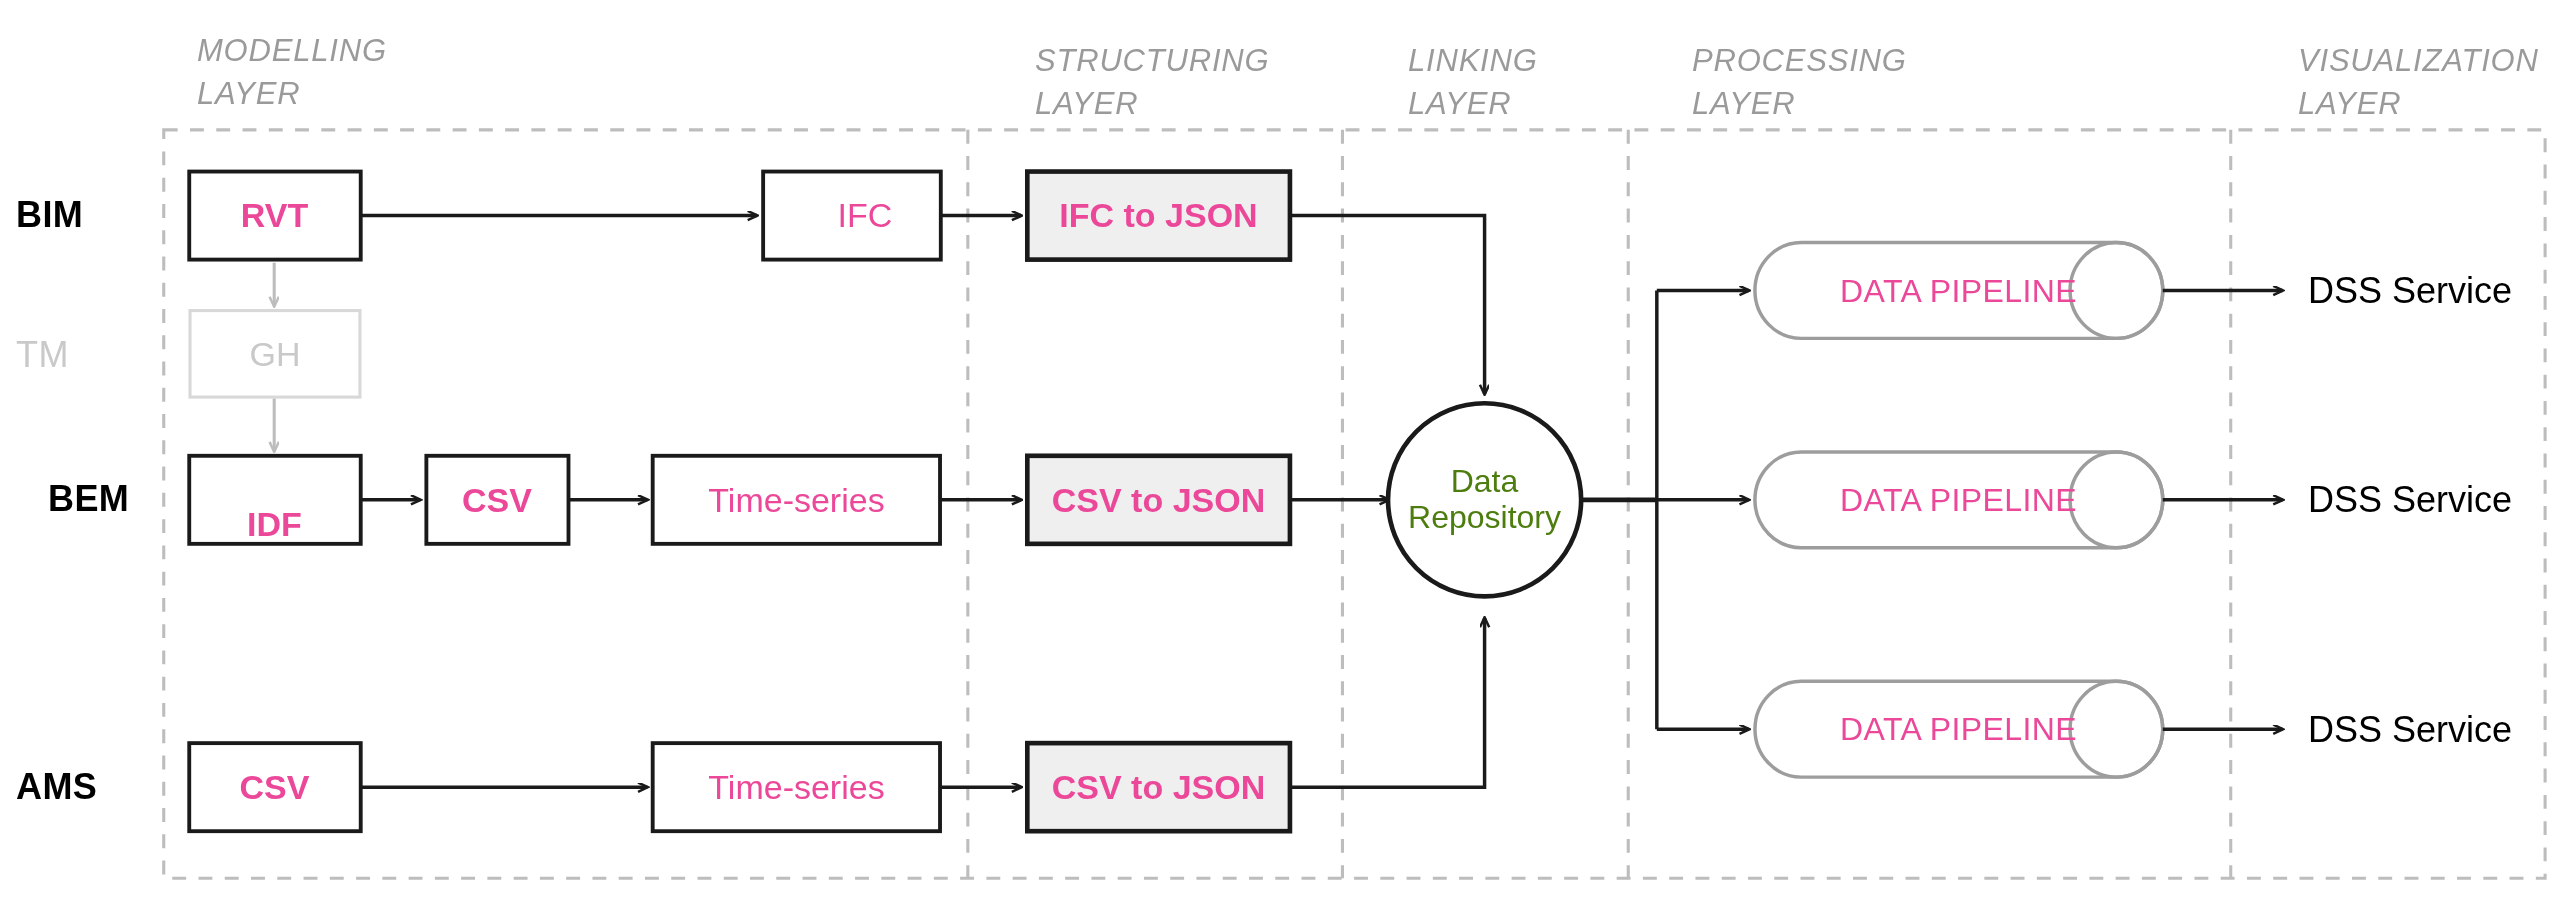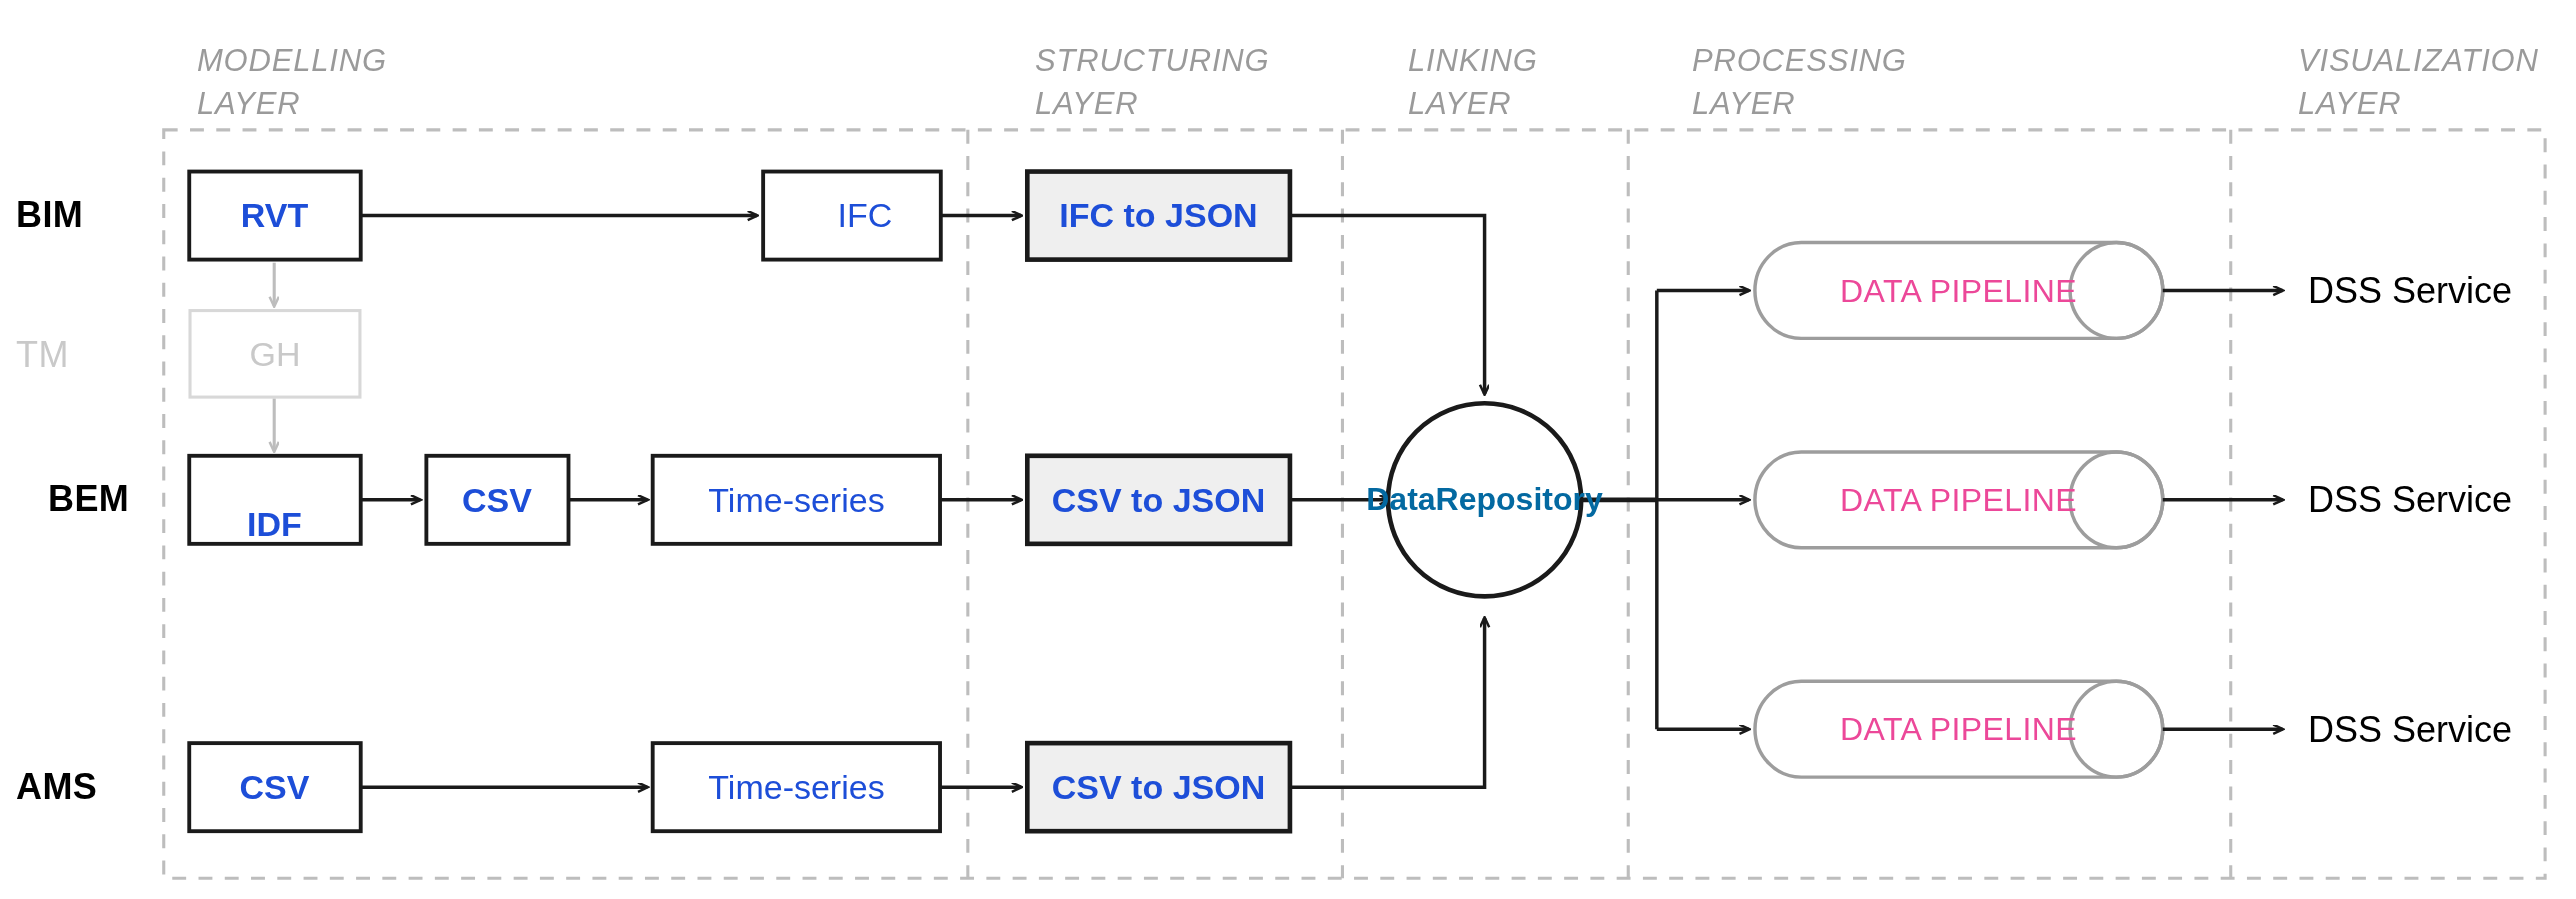--- a/index.html
+++ b/index.html
@@ -25,30 +25,30 @@
   .row-label.muted{color:#c9c9c9;font-weight:normal;}
 
   .layer-title{
     position:absolute;
     font-size:31px;font-style:italic;color:#9a9a9a;
     letter-spacing:0.8px;line-height:1.38;white-space:pre-line;
   }
 
   .node-text{
     position:absolute;display:flex;align-items:center;justify-content:center;
-    font-size:34px;color:#1d4ed8;white-space:nowrap;
+    font-size:34px;color:#ec4899;white-space:nowrap;
   }
   .node-text.bold{font-weight:bold;}
   .node-text.grey{color:#c9c9c9;}
   .node-text.pipe{color:#ec4899;font-size:32px;letter-spacing:0.4px;}
 
   .repo-text{
-    position:absolute;display:flex;flex-direction:row;
+    position:absolute;display:flex;flex-direction:column;
     align-items:center;justify-content:center;
-    font-size:32px;font-weight:bold;color:#0369a1;line-height:1.12;text-align:center;
+    font-size:32px;font-weight:normal;color:#4d7c0f;line-height:1.12;text-align:center;
   }
   .dss-text{
     position:absolute;font-size:36px;color:#000;white-space:nowrap;
     display:flex;align-items:center;
   }
 </style>
 </head>
 <body>
 
 <div id="stage">
@@ -147,21 +147,21 @@
       <path d="M2332,882 L2740,882 A60,62 0 0 1 2740,1006 L2332,1006 A60,62 0 0 1 2332,882 Z" fill="#fff" stroke="#9d9d9d" stroke-width="4.5"></path>
       <ellipse cx="2740" cy="1006" rx="0" ry="0" fill="none" stroke="none"></ellipse>
       <ellipse cx="2740" cy="944" rx="60" ry="62" fill="none" stroke="#9d9d9d" stroke-width="4.5"></ellipse>
     </g>
 
     <path d="M2800,376 L2955,376" fill="none" stroke="#1a1a1a" stroke-width="4.5" marker-end="url(#ah)"></path>
     <path d="M2800,647 L2955,647" fill="none" stroke="#1a1a1a" stroke-width="4.5" marker-end="url(#ah)"></path>
     <path d="M2800,944 L2955,944" fill="none" stroke="#1a1a1a" stroke-width="4.5" marker-end="url(#ah)"></path>
   </svg>
 
-  <div class="layer-title" style="left:197px;top:40px;width:309px;">MODELLING
+  <div class="layer-title" style="left:197px;top:30px;width:309px;">MODELLING
 LAYER</div>
   <div class="layer-title" style="left:1035px;top:40px;width:355px;">STRUCTURING
 LAYER</div>
   <div class="layer-title" style="left:1408px;top:40px;width:232px;">LINKING
 LAYER</div>
   <div class="layer-title" style="left:1692px;top:40px;width:324px;">PROCESSING
 LAYER</div>
   <div class="layer-title" style="left:2298px;top:40px;width:355px;">VISUALIZATION
 LAYER</div>
 

